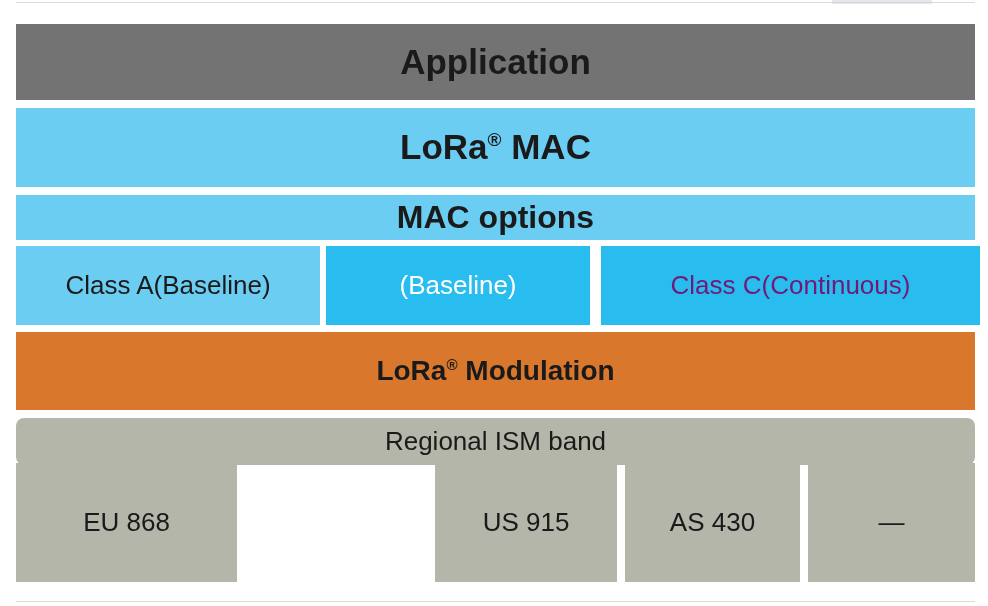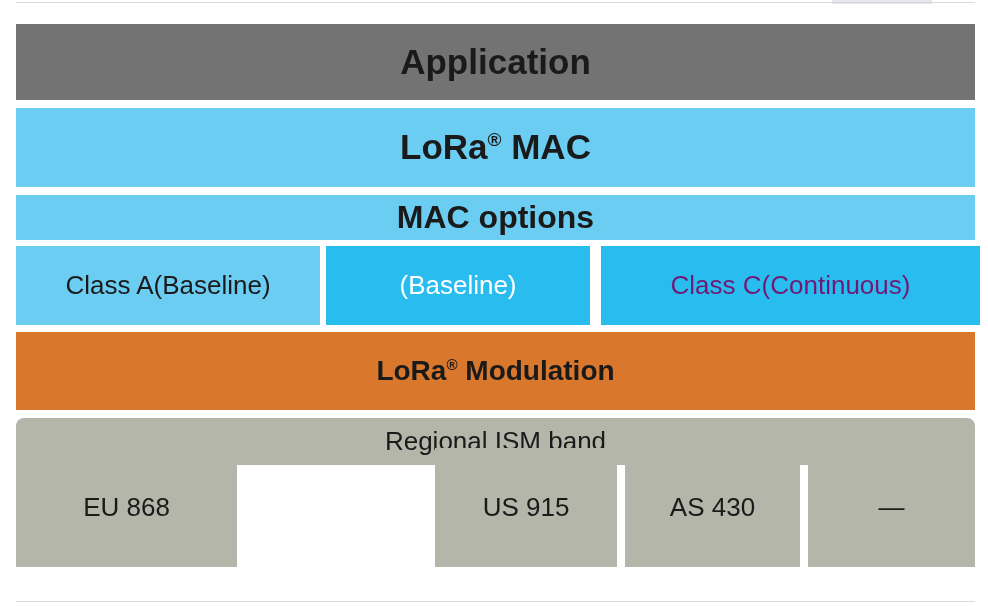--- a/index.html
+++ b/index.html
@@ -119,21 +119,21 @@
     height: 47px;
     background: #b3b6a9;
     font-size: 26px;
     font-weight: normal;
     border-radius: 8px;
   }
 
   .ism-row {
     position: absolute;
     left: 16px;
-    top: 448px;
+    top: 463px;
     width: 963px;
     height: 119px;
   }
   .ism-cell {
     position: absolute;
     top: 0;
     height: 119px;
     background: #b3b6a9;
     box-sizing: border-box;
     display: flex;

